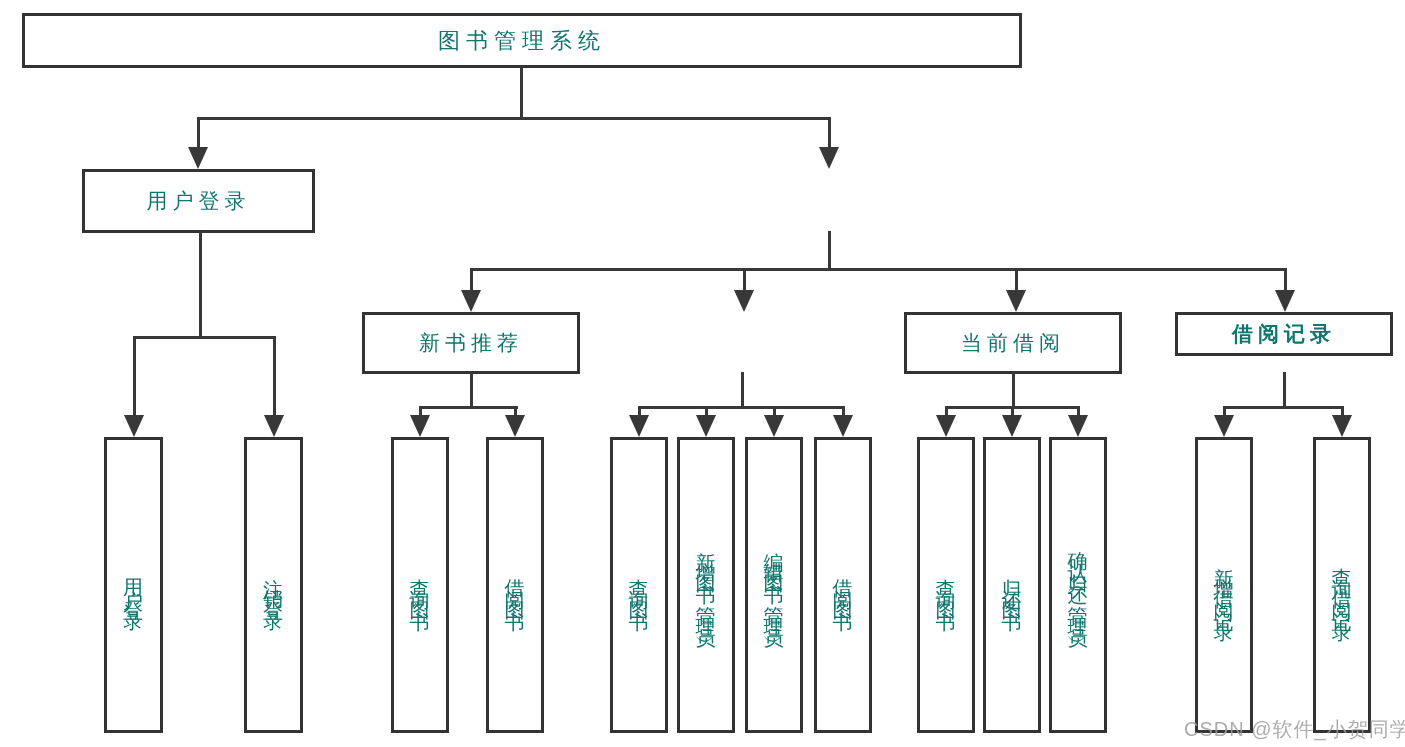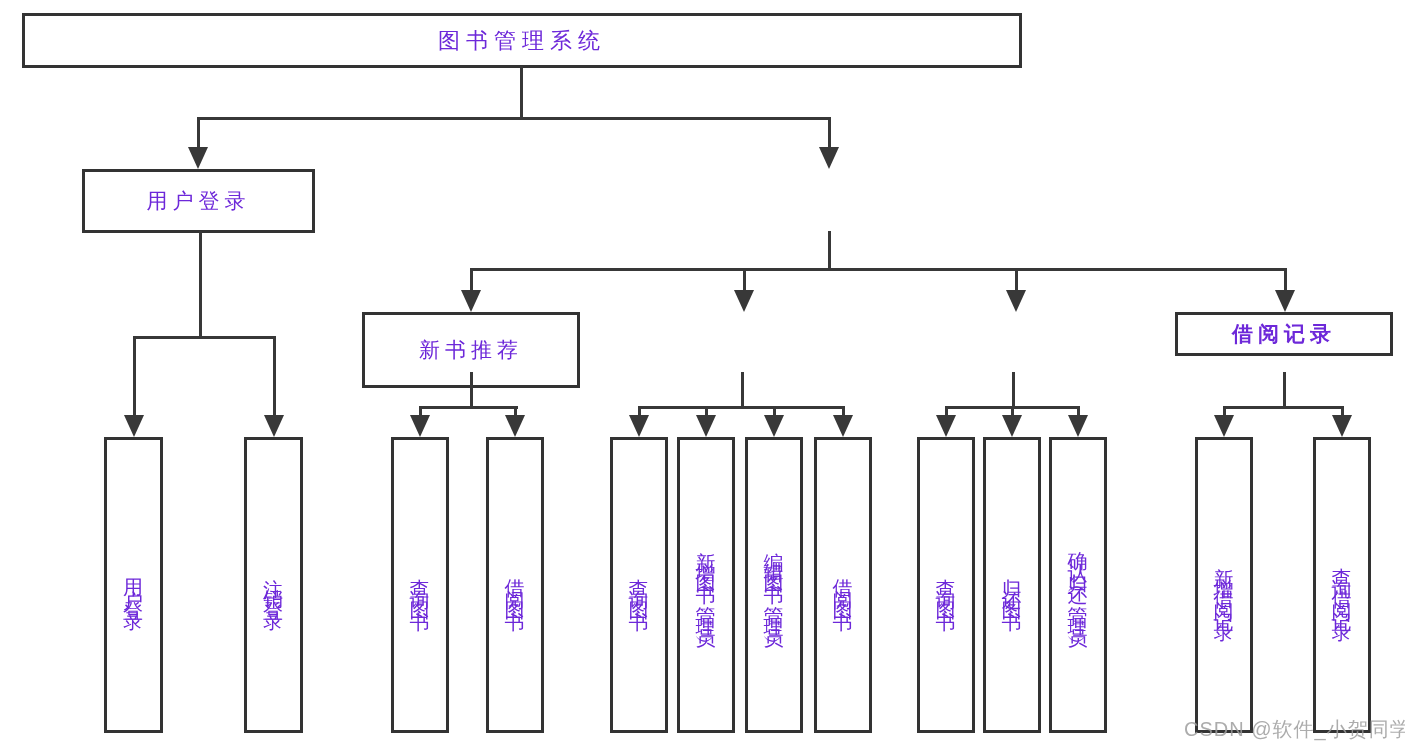--- a/index.html
+++ b/index.html
@@ -9,21 +9,21 @@
     position: relative;
     width: 1405px;
     height: 747px;
     background: #ffffff;
     overflow: hidden;
   }
   .node {
     position: absolute;
     background: #ffffff;
     border: 3px solid #333333;
-    color: #6d28d9;
+    color: #0f766e;
     display: flex;
     align-items: center;
     justify-content: center;
     text-align: center;
   }
   .node-h {
     font-size: 21px;
     letter-spacing: 5px;
     white-space: nowrap;
   }
@@ -81,21 +81,22 @@
   <div class="ln" style="left:470px; top:268px; width:817px; height:3px;"></div>
   <div class="ln" style="left:470px; top:268px; width:3px; height:24px;"></div>
   <div class="arr" style="left:461px; top:290px;"></div>
   <div class="ln" style="left:743px; top:268px; width:3px; height:24px;"></div>
   <div class="arr" style="left:734px; top:290px;"></div>
   <div class="ln" style="left:1015px; top:268px; width:3px; height:24px;"></div>
   <div class="arr" style="left:1006px; top:290px;"></div>
   <div class="ln" style="left:1284px; top:268px; width:3px; height:24px;"></div>
   <div class="arr" style="left:1275px; top:290px;"></div>
 
-  <div class="node node-h" style="left:362px; top:312px; width:218px; height:76px;text-align:center;">新书推荐</div>
+  <div class="node node-h" style="left:362px; top:312px; width:218px; height:62px;text-align:center;">新书推荐</div>
+  <div class="node node-h" style="left:904px; top:312px; width:218px; height:62px;">当前借阅</div>
   <div class="node node-h" style="left:1175px; top:312px; width:218px; height:44px;font-weight:bold;">借阅记录</div>
 
   <div class="ln" style="left:470px; top:372px; width:3px; height:37px;"></div>
   <div class="ln" style="left:419px; top:406px; width:99px; height:3px;"></div>
   <div class="ln" style="left:419px; top:406px; width:3px; height:11px;"></div>
   <div class="arr" style="left:410px; top:415px;"></div>
   <div class="ln" style="left:514px; top:406px; width:3px; height:11px;"></div>
   <div class="arr" style="left:505px; top:415px;"></div>
 
   <div class="ln" style="left:741px; top:372px; width:3px; height:37px;"></div>

